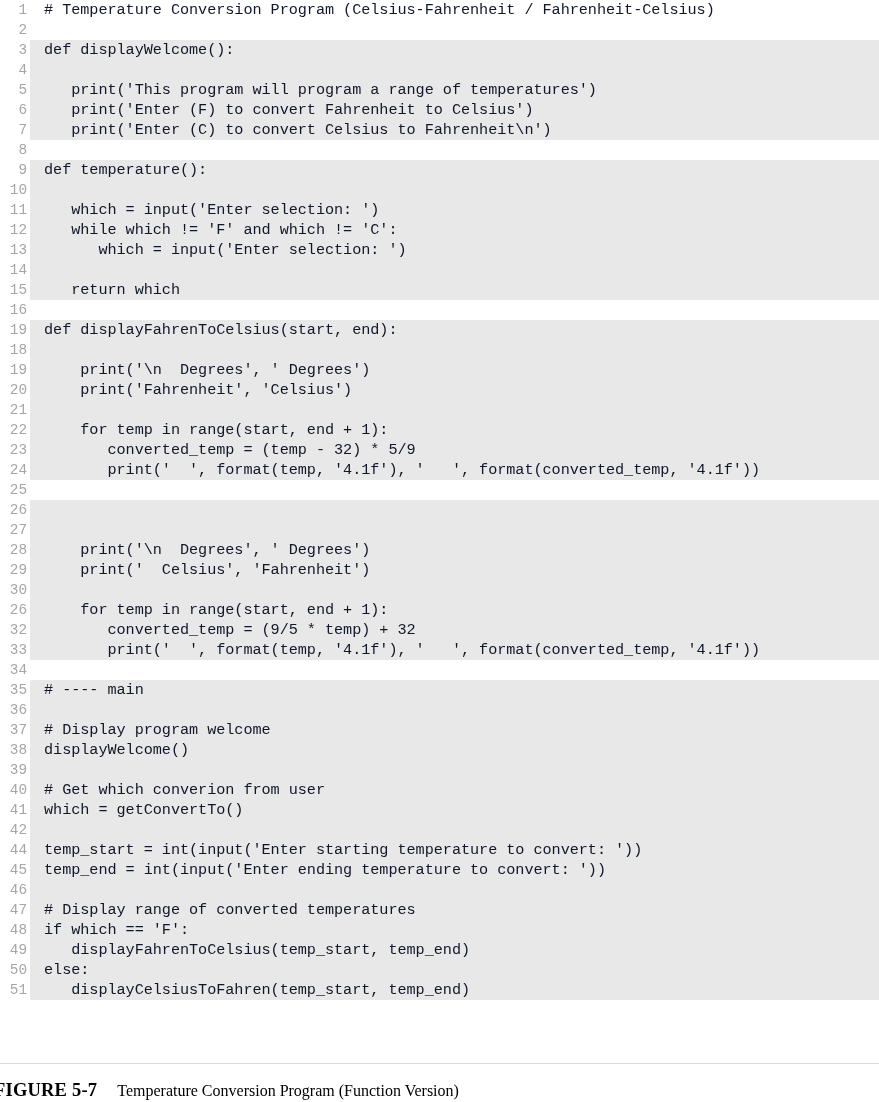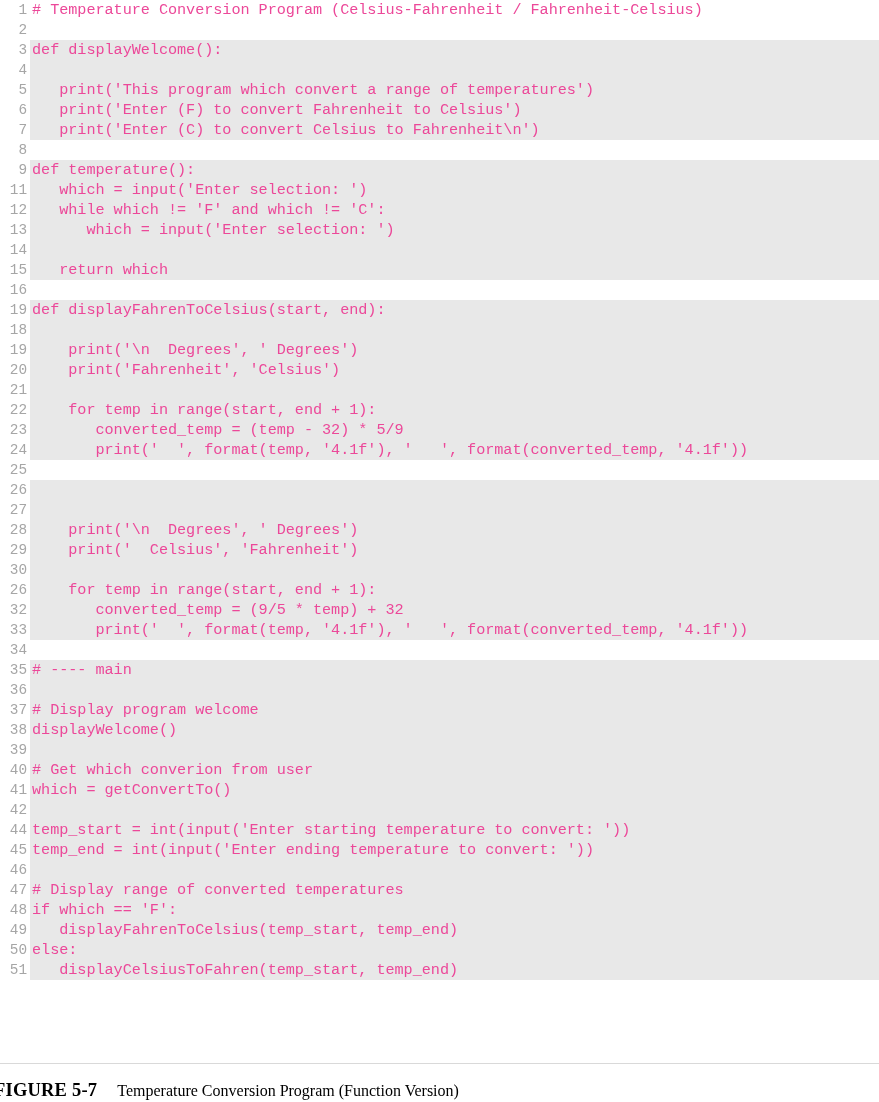--- a/index.html
+++ b/index.html
@@ -59,23 +59,23 @@
     text-align: right;
     color: #a6a6a6;
     font-family: "Liberation Mono", "DejaVu Sans Mono", monospace;
     font-size: 14.4px;
     line-height: 20px;
     z-index: 2;
   }
 
   .linetext {
     position: absolute;
-    left: 32px;
+    left: 44px;
     top: 0;
-    color: #ec4899;
+    color: #0f172a;
     z-index: 1;
     line-height: 20px;
   }
 
   
   #caption-rule {
     position: absolute;
     left: 0;
     top: 1063px;
     width: 879px;
@@ -106,25 +106,26 @@
 </head>
 <body>
 
 <div id="figure">
 
   <div id="listing">
       <div class="code-line"><span class="lineno">1</span><span class="linetext"># Temperature Conversion Program (Celsius-Fahrenheit / Fahrenheit-Celsius)</span></div>
       <div class="code-line"><span class="lineno">2</span><span class="linetext"></span></div>
       <div class="code-line shaded"><span class="lineno">3</span><span class="linetext">def displayWelcome():</span></div>
       <div class="code-line shaded"><span class="lineno">4</span><span class="linetext"></span></div>
-      <div class="code-line shaded"><span class="lineno">5</span><span class="linetext">   print('This program which convert a range of temperatures')</span></div>
+      <div class="code-line shaded"><span class="lineno">5</span><span class="linetext">   print('This program will program a range of temperatures')</span></div>
       <div class="code-line shaded"><span class="lineno">6</span><span class="linetext">   print('Enter (F) to convert Fahrenheit to Celsius')</span></div>
       <div class="code-line shaded"><span class="lineno">7</span><span class="linetext">   print('Enter (C) to convert Celsius to Fahrenheit\n')</span></div>
       <div class="code-line"><span class="lineno">8</span><span class="linetext"></span></div>
       <div class="code-line shaded"><span class="lineno">9</span><span class="linetext">def temperature():</span></div>
+      <div class="code-line shaded"><span class="lineno">10</span><span class="linetext"></span></div>
       <div class="code-line shaded"><span class="lineno">11</span><span class="linetext">   which = input('Enter selection: ')</span></div>
       <div class="code-line shaded"><span class="lineno">12</span><span class="linetext">   while which != 'F' and which != 'C':</span></div>
       <div class="code-line shaded"><span class="lineno">13</span><span class="linetext">      which = input('Enter selection: ')</span></div>
       <div class="code-line shaded"><span class="lineno">14</span><span class="linetext"></span></div>
       <div class="code-line shaded"><span class="lineno">15</span><span class="linetext">   return which</span></div>
       <div class="code-line"><span class="lineno">16</span><span class="linetext"></span></div>
       <div class="code-line shaded"><span class="lineno">19</span><span class="linetext">def displayFahrenToCelsius(start, end):</span></div>
       <div class="code-line shaded"><span class="lineno">18</span><span class="linetext"></span></div>
       <div class="code-line shaded"><span class="lineno">19</span><span class="linetext">    print('\n  Degrees', ' Degrees')</span></div>
       <div class="code-line shaded"><span class="lineno">20</span><span class="linetext">    print('Fahrenheit', 'Celsius')</span></div>

